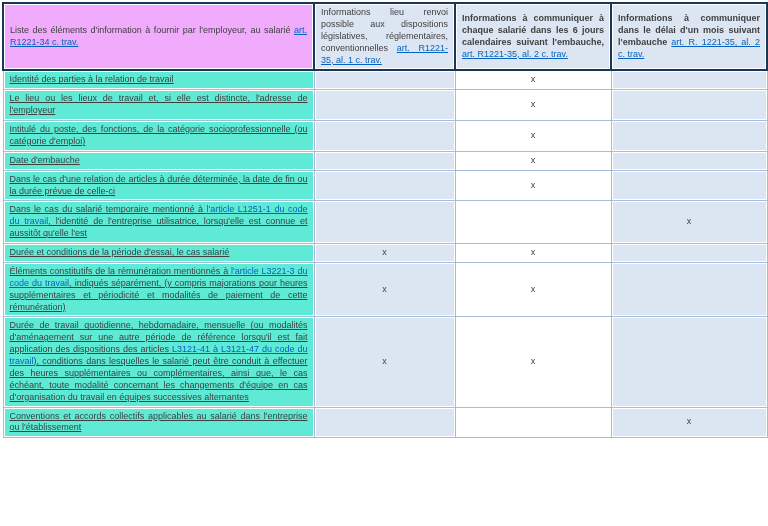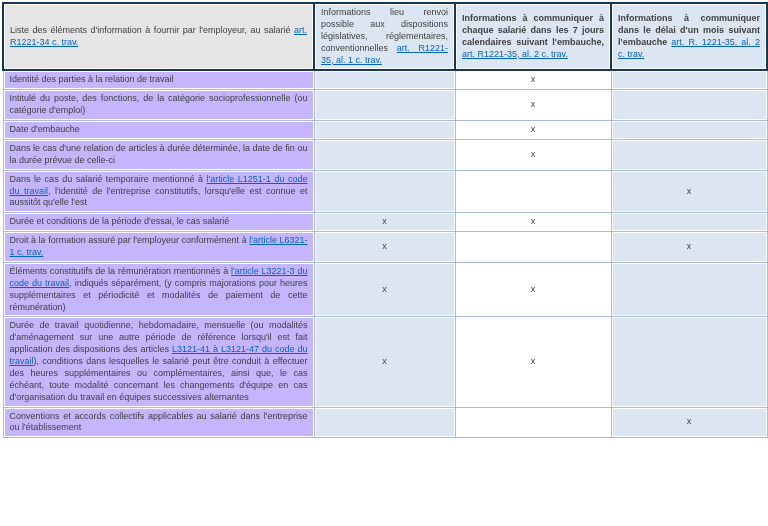--- a/index.html
+++ b/index.html
@@ -12,58 +12,64 @@
   col.c4{width:156px;}
   th,td{box-sizing:border-box;padding:3px 6px;vertical-align:middle;}
   thead th{
     border:2px solid #1b3655;
     background:#dce6f2;
     font-weight:normal;
     text-align:justify;
     text-justify:inter-word;
     box-shadow:inset 0 0 0 1px #ffffff;
   }
-  thead th.first{background:#e5e5e5;}
+  thead th.first{background:#f0abfc;}
   thead th.bold{font-weight:bold;}
   tbody td{
     border:1px solid #a8bbd9;
     box-shadow:inset 0 0 0 1px #ffffff;
   }
-  td.label{text-align:justify;text-justify:inter-word;background:#c4b5fd;}
+  td.label{text-align:justify;text-justify:inter-word;background:#5eead4;text-decoration:underline;}
   td.mark{text-align:center;color:#404040;}
   td.shade{background:#dce6f2;}
   a.lnk{color:#0562c1;text-decoration:underline;font-weight:normal;cursor:pointer;}
 </style>
 </head>
 <body>
 
 <div class="page">
   <table>
     <colgroup>
         <col class="c1">
         <col class="c2">
         <col class="c3">
         <col class="c4">
       </colgroup>
     <thead>
       <tr>
         <th class="first"><span>Liste des éléments d'information à fournir par l'employeur, au salarié </span><a class="lnk">art. R1221-34 c. trav.</a></th>
         <th><span>Informations lieu renvoi possible aux dispositions législatives, réglementaires, conventionnelles </span><a class="lnk">art. R1221-35, al. 1 c. trav.</a></th>
-        <th class="bold"><span>Informations à communiquer à chaque salarié dans les 7 jours calendaires suivant l'embauche, </span><a class="lnk">art. R1221-35, al. 2 c. trav.</a></th>
+        <th class="bold"><span>Informations à communiquer à chaque salarié dans les 6 jours calendaires suivant l'embauche, </span><a class="lnk">art. R1221-35, al. 2 c. trav.</a></th>
         <th class="bold"><span>Informations à communiquer dans le délai d'un mois suivant l'embauche </span><a class="lnk">art. R. 1221-35, al. 2 c. trav.</a></th>
       </tr>
     </thead>
     <tbody id="tbody">
   <tr>
     <td class="label"><span class="t">Identité des parties à la relation de travail</span></td>
     <td class="mark shade"></td>
     <td class="mark">x</td>
     <td class="mark shade"></td>
   </tr>
 
+  <tr>
+    <td class="label"><span class="t">Le lieu ou les lieux de travail et, si elle est distincte, l'adresse de l'employeur</span></td>
+    <td class="mark shade"></td>
+    <td class="mark">x</td>
+    <td class="mark shade"></td>
+  </tr>
 
   <tr>
     <td class="label"><span class="t">Intitulé du poste, des fonctions, de la catégorie socioprofessionnelle (ou catégorie d'emploi)</span></td>
     <td class="mark shade"></td>
     <td class="mark">x</td>
     <td class="mark shade"></td>
   </tr>
 
   <tr>
     <td class="label"><span class="t">Date d'embauche</span></td>
@@ -73,39 +79,33 @@
   </tr>
 
   <tr>
     <td class="label"><span class="t">Dans le cas d'une relation de articles à durée déterminée, la date de fin ou la durée prévue de celle-ci</span></td>
     <td class="mark shade"></td>
     <td class="mark">x</td>
     <td class="mark shade"></td>
   </tr>
 
   <tr>
-    <td class="label"><span class="t">Dans le cas du salarié temporaire mentionné à </span><a class="lnk">l'article L1251-1 du code du travail</a><span class="t2">, l'identité de l'entreprise constitutifs, lorsqu'elle est connue et aussitôt qu'elle l'est</span></td>
+    <td class="label"><span class="t">Dans le cas du salarié temporaire mentionné à </span><a class="lnk">l'article L1251-1 du code du travail</a><span class="t2">, l'identité de l'entreprise utilisatrice, lorsqu'elle est connue et aussitôt qu'elle l'est</span></td>
     <td class="mark shade"></td>
     <td class="mark"></td>
     <td class="mark shade">x</td>
   </tr>
 
   <tr>
     <td class="label"><span class="t">Durée et conditions de la période d'essai, le cas salarié</span></td>
     <td class="mark shade">x</td>
     <td class="mark">x</td>
     <td class="mark shade"></td>
   </tr>
 
-  <tr>
-    <td class="label"><span class="t">Droit à la formation assuré par l'employeur conformément à </span><a class="lnk">l'article L6321-1 c. trav.</a></td>
-    <td class="mark shade">x</td>
-    <td class="mark"></td>
-    <td class="mark shade">x</td>
-  </tr>
 
 
 
   <tr>
     <td class="label"><span class="t">Éléments constitutifs de la rémunération mentionnés à </span><a class="lnk">l'article L3221-3 du code du travail</a><span class="t2">, indiqués séparément, (y compris majorations pour heures supplémentaires et périodicité et modalités de paiement de cette rémunération)</span></td>
     <td class="mark shade">x</td>
     <td class="mark">x</td>
     <td class="mark shade"></td>
   </tr>
 

